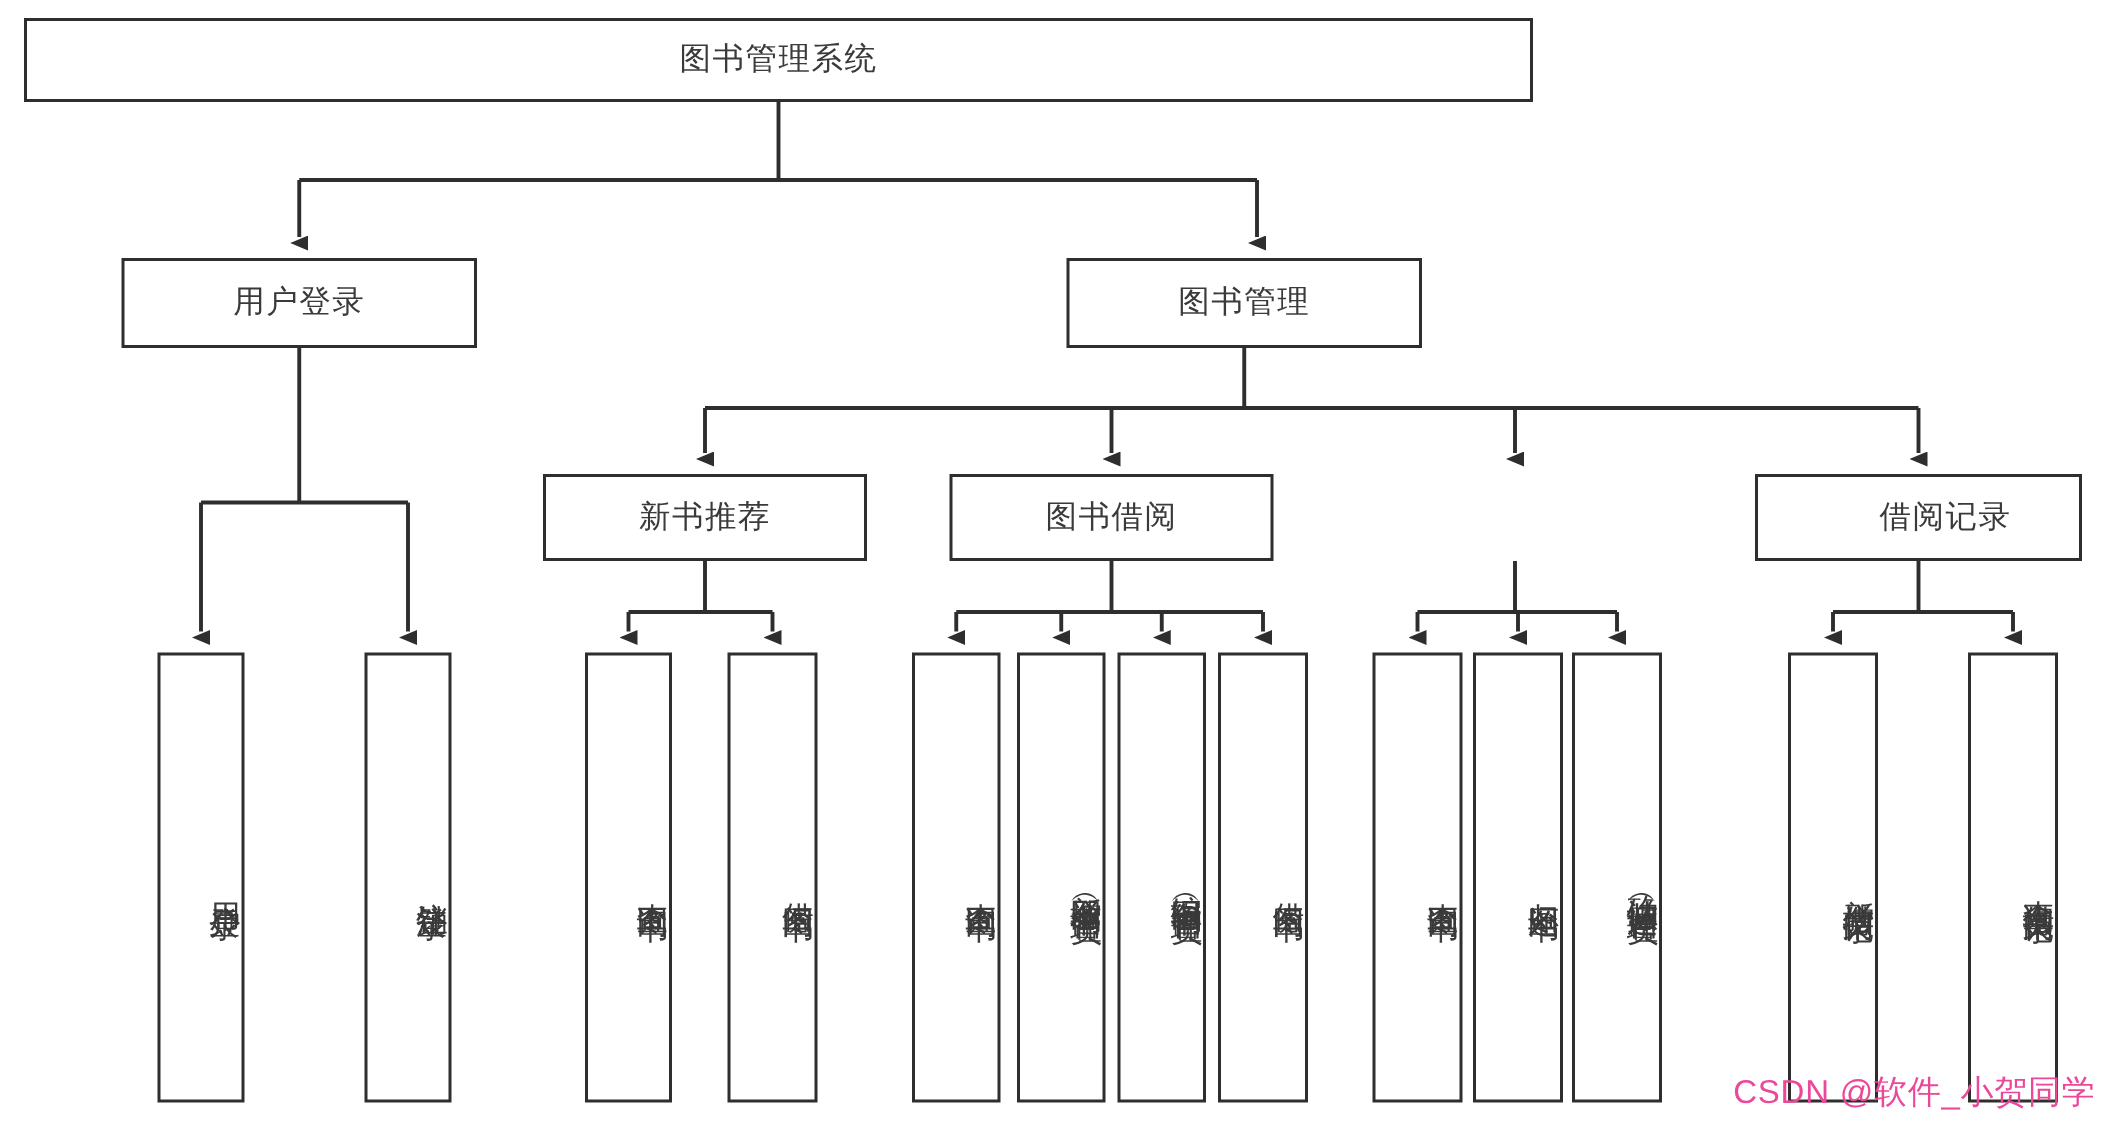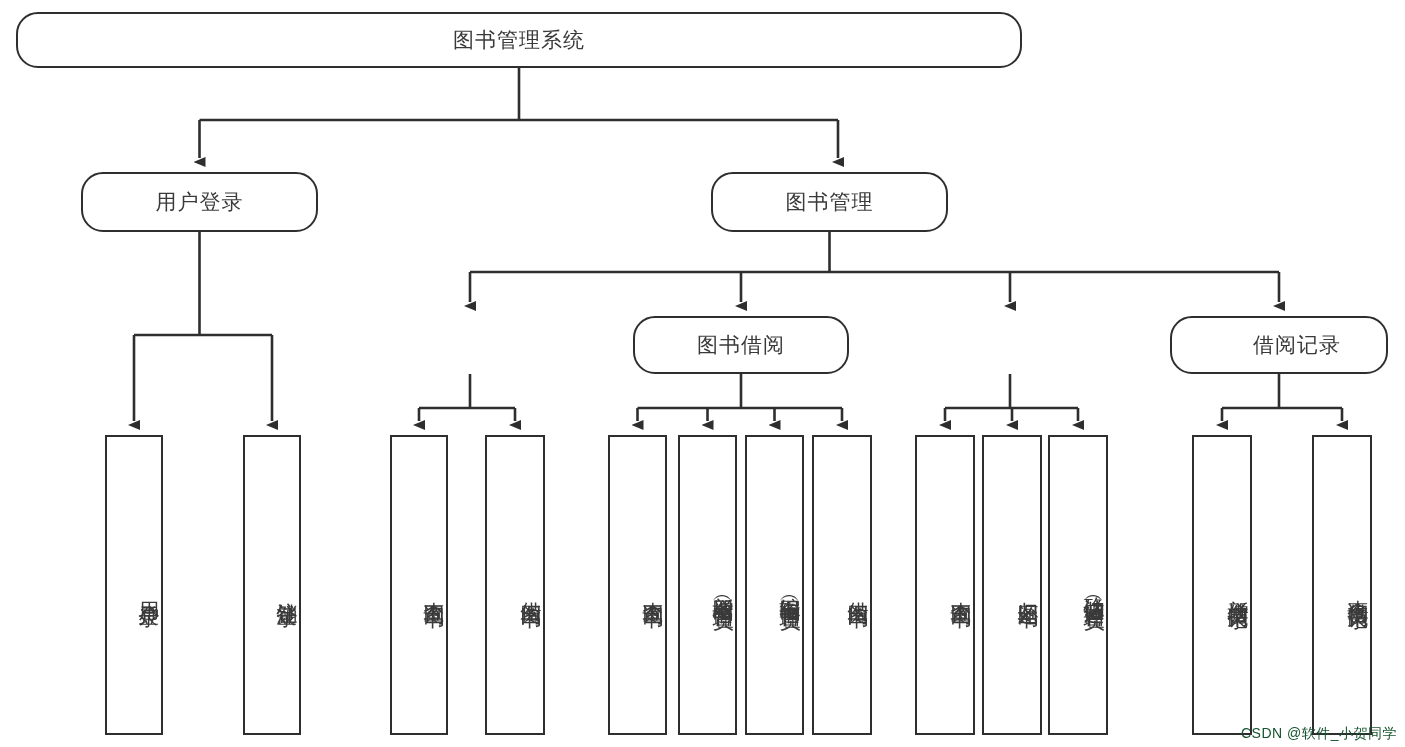--- a/index.html
+++ b/index.html
@@ -33,41 +33,40 @@
     display: flex;
     align-items: center;
     justify-content: center;
     color: #3a3a3a;
     letter-spacing: 1px;
   }
   .node.horizontal {
     font-size: 21px;
     line-height: 1.2;
     white-space: nowrap;
-    border-radius: 22px;
   }
   .node.vertical {
     writing-mode: vertical-rl;
     text-orientation: upright;
     font-size: 21px;
     line-height: 1.15;
     align-items: flex-start;
     justify-content: center;
     padding-top: 8px;
     letter-spacing: 2px;
   }
   .node.vertical.topalign {
     align-items: flex-start;
   }
   #watermark {
     position: absolute;
     right: 8px;
     bottom: 4px;
-    font-size: 14px;
-    color: #14532d;
+    font-size: 22px;
+    color: #ec4899;
     letter-spacing: 0.5px;
     white-space: nowrap;
   }
 </style>
 </head>
 <body>
 
 <div id="canvas">
 
   <svg id="edges" viewBox="0 0 1405 747">
@@ -136,20 +135,23 @@
     <span>图书管理系统</span>
   </div>
 
   <div class="node horizontal" style="left:81px; top:172px; width:237px; height:60px;">
     <span>用户登录</span>
   </div>
   <div class="node horizontal" style="left:711px; top:172px; width:237px; height:60px;align-items:center;">
     <span>图书管理</span>
   </div>
 
+  <div class="node horizontal" style="left:362px; top:316px; width:216px; height:58px;">
+    <span>新书推荐</span>
+  </div>
   <div class="node horizontal" style="left:633px; top:316px; width:216px; height:58px;justify-content:center;">
     <span>图书借阅</span>
   </div>
   <div class="node horizontal" style="left:1170px; top:316px; width:218px; height:58px;padding-left:36px;">
     <span>借阅记录</span>
   </div>
 
   <div class="node vertical" style="left:105px; top:435px; width:58px; height:300px;">
     <span>用户登录</span>
   </div>

